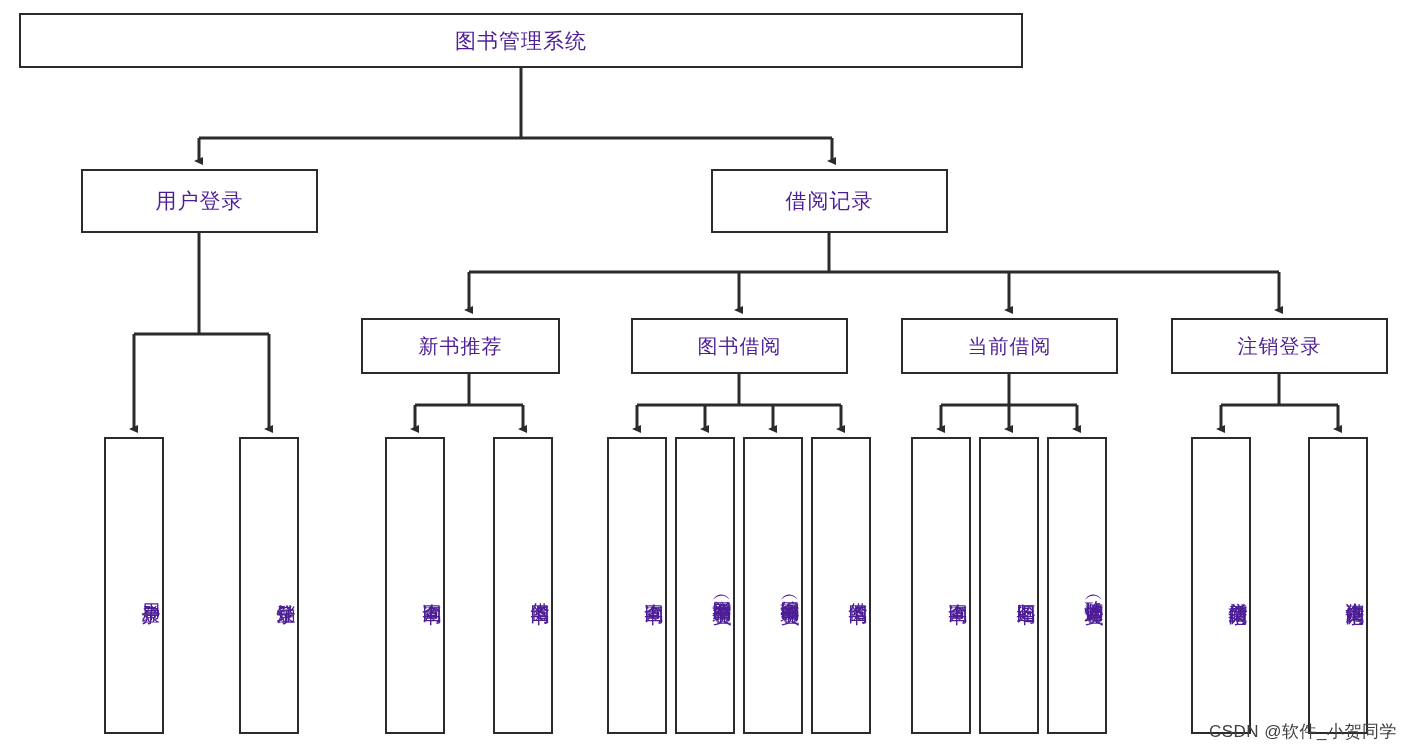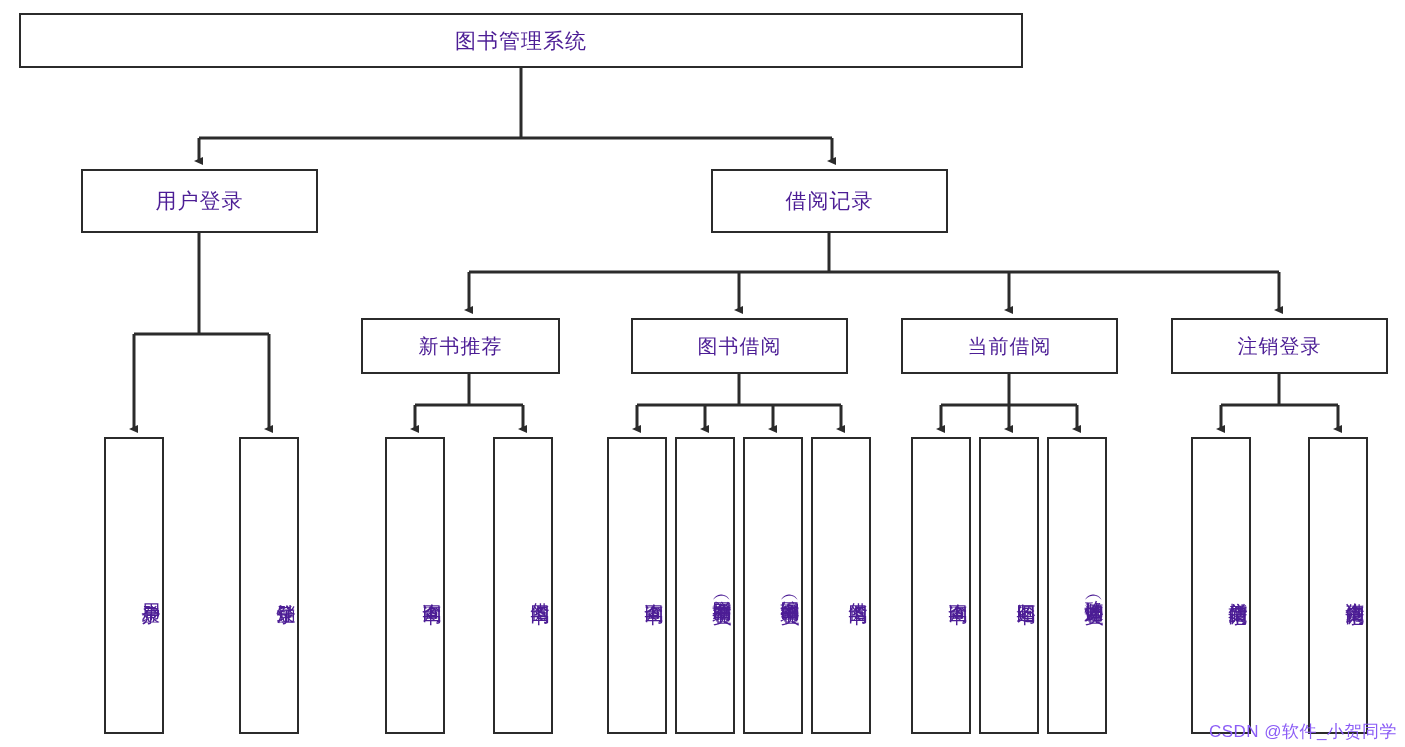--- a/index.html
+++ b/index.html
@@ -64,21 +64,21 @@
   .node-leaf .leaf-text {
     display: block;
     writing-mode: vertical-rl;
     text-orientation: upright;
   }
   .watermark {
     position: absolute;
     right: 8px;
     bottom: 4px;
     font-size: 17px;
-    color: #8b5cf6;
+    color: #404040;
     letter-spacing: 0.5px;
     z-index: 3;
     white-space: nowrap;
   }
 </style>
 </head>
 <body>
 
 <div id="diagram-root">
 

